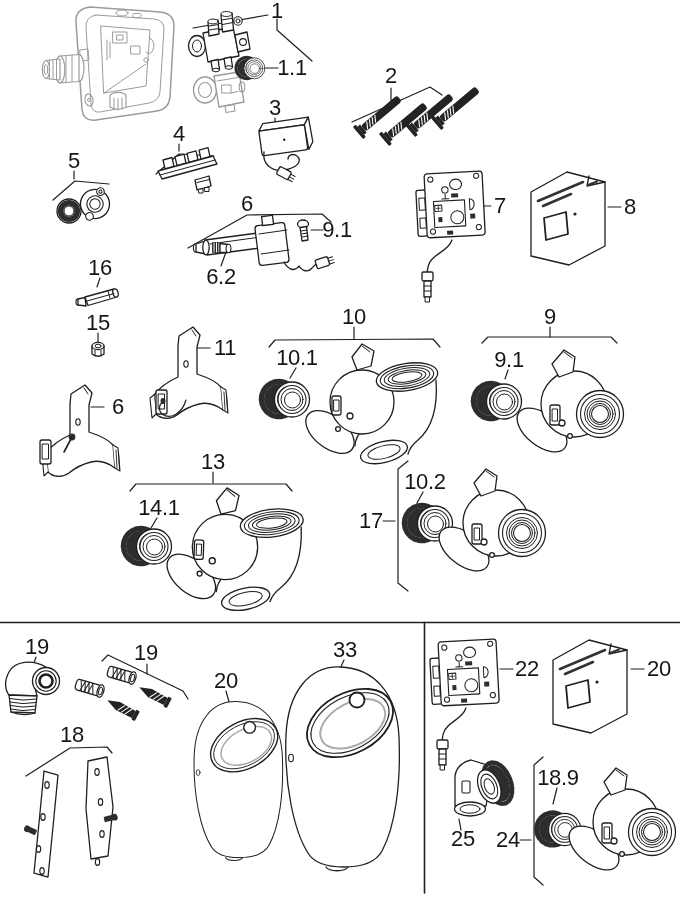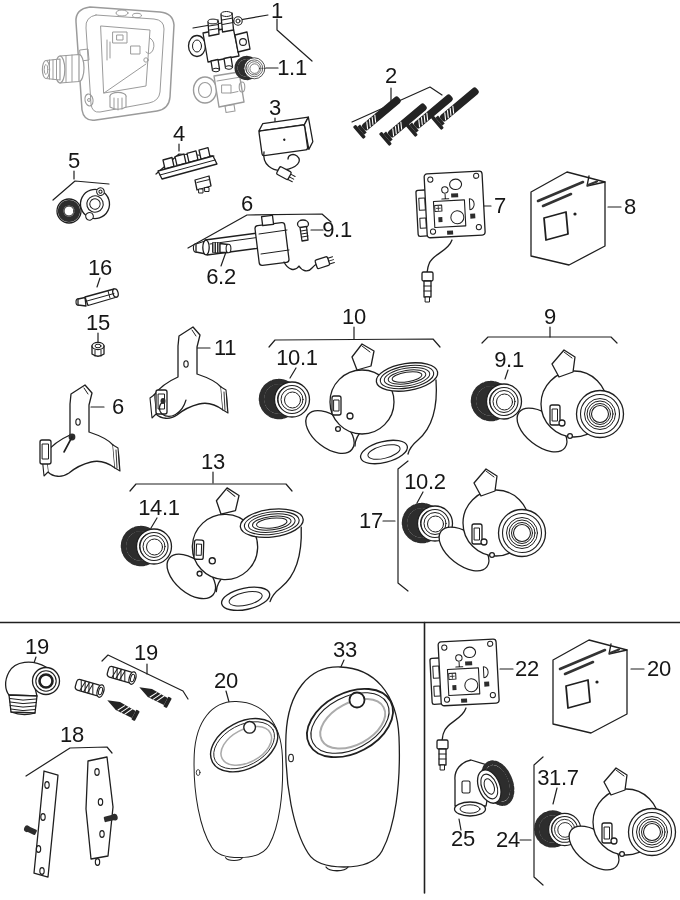--- a/index.html
+++ b/index.html
@@ -509,15 +509,15 @@
 <div class="plabel" style="left:159px;top:508px">14.1</div>
 <div class="plabel" style="left:37px;top:647px">19</div>
 <div class="plabel" style="left:146px;top:653px">19</div>
 <div class="plabel" style="left:72px;top:735px">18</div>
 <div class="plabel" style="left:226px;top:681px">20</div>
 <div class="plabel" style="left:345px;top:650px">33</div>
 <div class="plabel" style="left:527px;top:669px">22</div>
 <div class="plabel" style="left:659px;top:669px">20</div>
 <div class="plabel" style="left:463px;top:839px">25</div>
 <div class="plabel" style="left:508px;top:840px">24</div>
-<div class="plabel" style="left:558px;top:778px">31.7</div>
+<div class="plabel" style="left:558px;top:778px">18.9</div>
 
 </div>
 
 </body></html>

